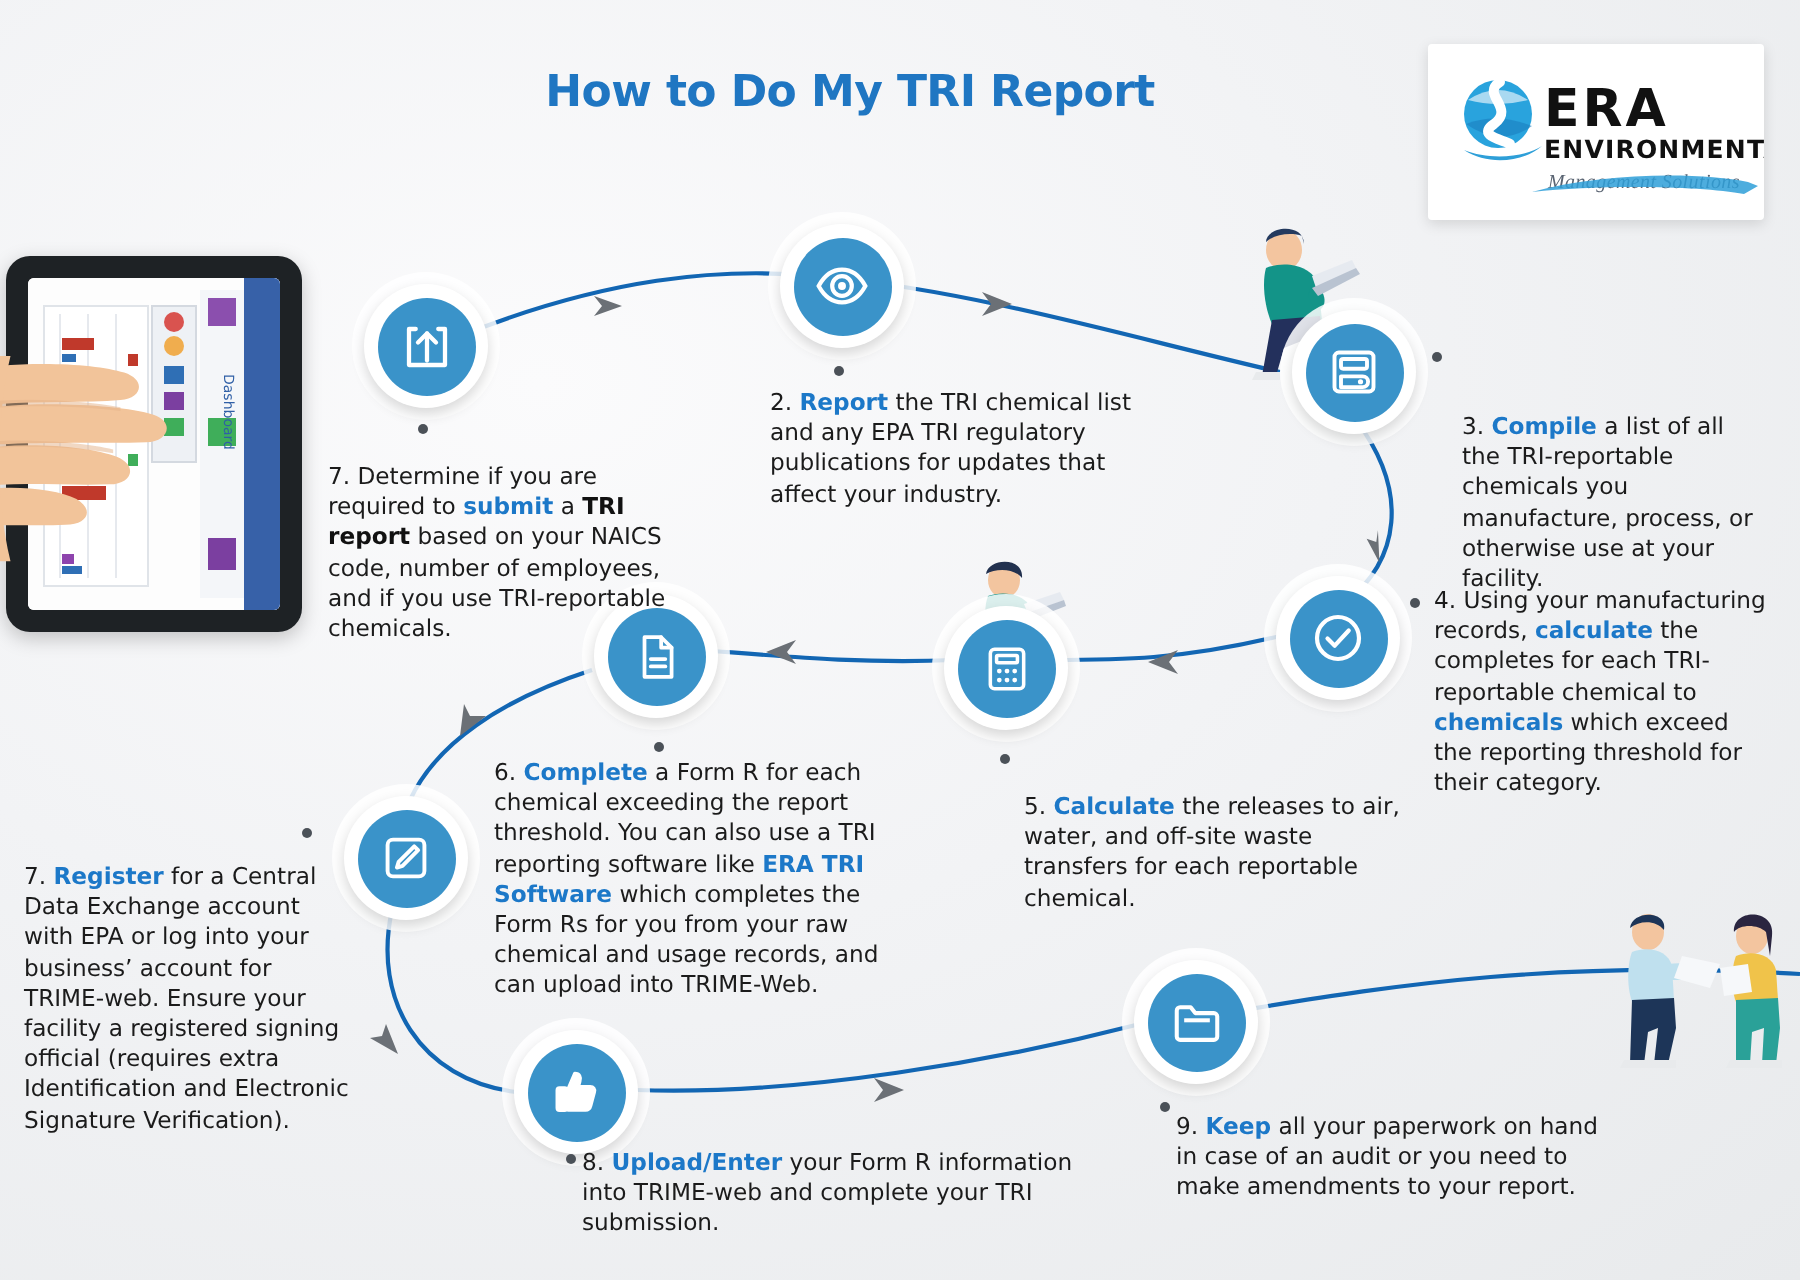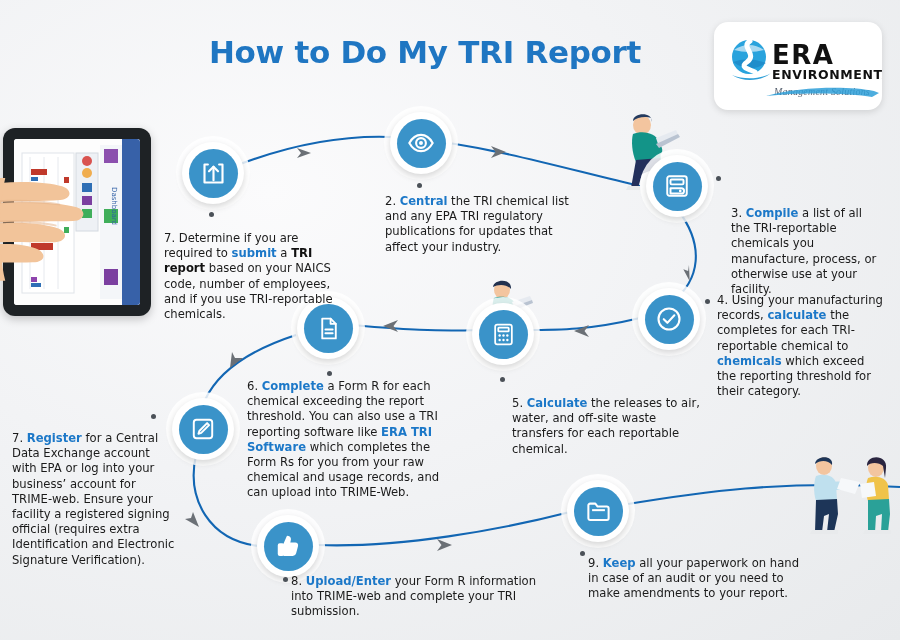--- a/index.html
+++ b/index.html
@@ -12,33 +12,33 @@
     position: relative;
     background: radial-gradient(ellipse at 30% 30%, #fbfbfc 0%, #f2f3f5 45%, #e8eaec 100%);
   }
   .stage { position: absolute; inset: 0; }
 
   
   .title {
     position: absolute;
     left: 190px; top: 34px; width: 470px;
     text-align: center;
-    font-size: 31px;
+    font-size: 22px;
     font-weight: 600;
     letter-spacing: -0.3px;
     color: #1f76c2;
     font-family: "DejaVu Sans", sans-serif;
   }
 
   
   .logo-card {
     position: absolute; left: 714px; top: 22px;
     width: 168px; height: 88px;
     background: #ffffff;
-    border-radius: 14px;
+    border-radius: 2px;
     box-shadow: 0 2px 7px rgba(0,0,0,0.13);
     overflow: hidden;
   }
   .logo-inner { position: absolute; inset: 0; }
   .logo-globe { position: absolute; left: 14px; top: 14px; }
   .logo-era {
     position: absolute; left: 58px; top: 18px;
     font-size: 26px; font-weight: 700; letter-spacing: 1.5px;
     color: #111; font-family: "DejaVu Sans", sans-serif;
   }
@@ -371,21 +371,21 @@
   <div class="dot" style="left:716px; top:176px;"></div>
   <div class="dot" style="left:705px; top:299px;"></div>
   <div class="dot" style="left:500px; top:377px;"></div>
   <div class="dot" style="left:327px; top:371px;"></div>
   <div class="dot" style="left:151px; top:414px;"></div>
   <div class="dot" style="left:283px; top:577px;"></div>
   <div class="dot" style="left:580px; top:551px;"></div>
 
   <div class="step" style="left:164px; top:231px; width:178px;"><span>7.  Determine if you are required to </span><b class="k">submit</b><span> a </span><b class="d">TRI report</b><span> based on your NAICS code, number of employees, and if you use TRI-reportable chemicals.</span></div>
 
-  <div class="step" style="left:385px; top:194px; width:204px;"><span>2.  </span><b class="k">Central</b><span> the TRI chemical list and any EPA TRI regulatory publications for updates that affect your industry.</span></div>
+  <div class="step" style="left:385px; top:194px; width:204px;"><span>2.  </span><b class="k">Report</b><span> the TRI chemical list and any EPA TRI regulatory publications for updates that affect your industry.</span></div>
 
   <div class="step" style="left:731px; top:170px; width:152px;margin-top:36px;"><span>3.  </span><b class="k">Compile</b><span> a list of all the TRI-reportable chemicals you manufacture, process, or otherwise use at your facility.</span></div>
 
   <div class="step" style="left:717px; top:293px; width:166px;"><span>4.  Using your manufacturing records, </span><b class="k">calculate</b><span> the completes for each TRI-reportable chemical to </span><b class="k">chemicals</b><span> which exceed the reporting threshold for their category.</span></div>
 
   <div class="step" style="left:512px; top:396px; width:190px;"><span>5.  </span><b class="k">Calculate</b><span> the releases to air, water, and off-site waste transfers for each reportable chemical.</span></div>
 
   <div class="step" style="left:247px; top:379px; width:196px;"><span>6.  </span><b class="k">Complete</b><span> a Form R for each chemical exceeding the report threshold. You can also use a TRI reporting software like </span><b class="k">ERA TRI Software</b><span> which completes the Form Rs for you from your raw chemical and usage records, and can upload into TRIME-Web.</span></div>
 
   <div class="step" style="left:12px; top:431px; width:166px;"><span>7.  </span><b class="k">Register</b><span> for a Central Data Exchange account with EPA or log into your business’ account for TRIME-web. Ensure your facility a registered signing official (requires extra Identification and Electronic Signature Verification).</span></div>

